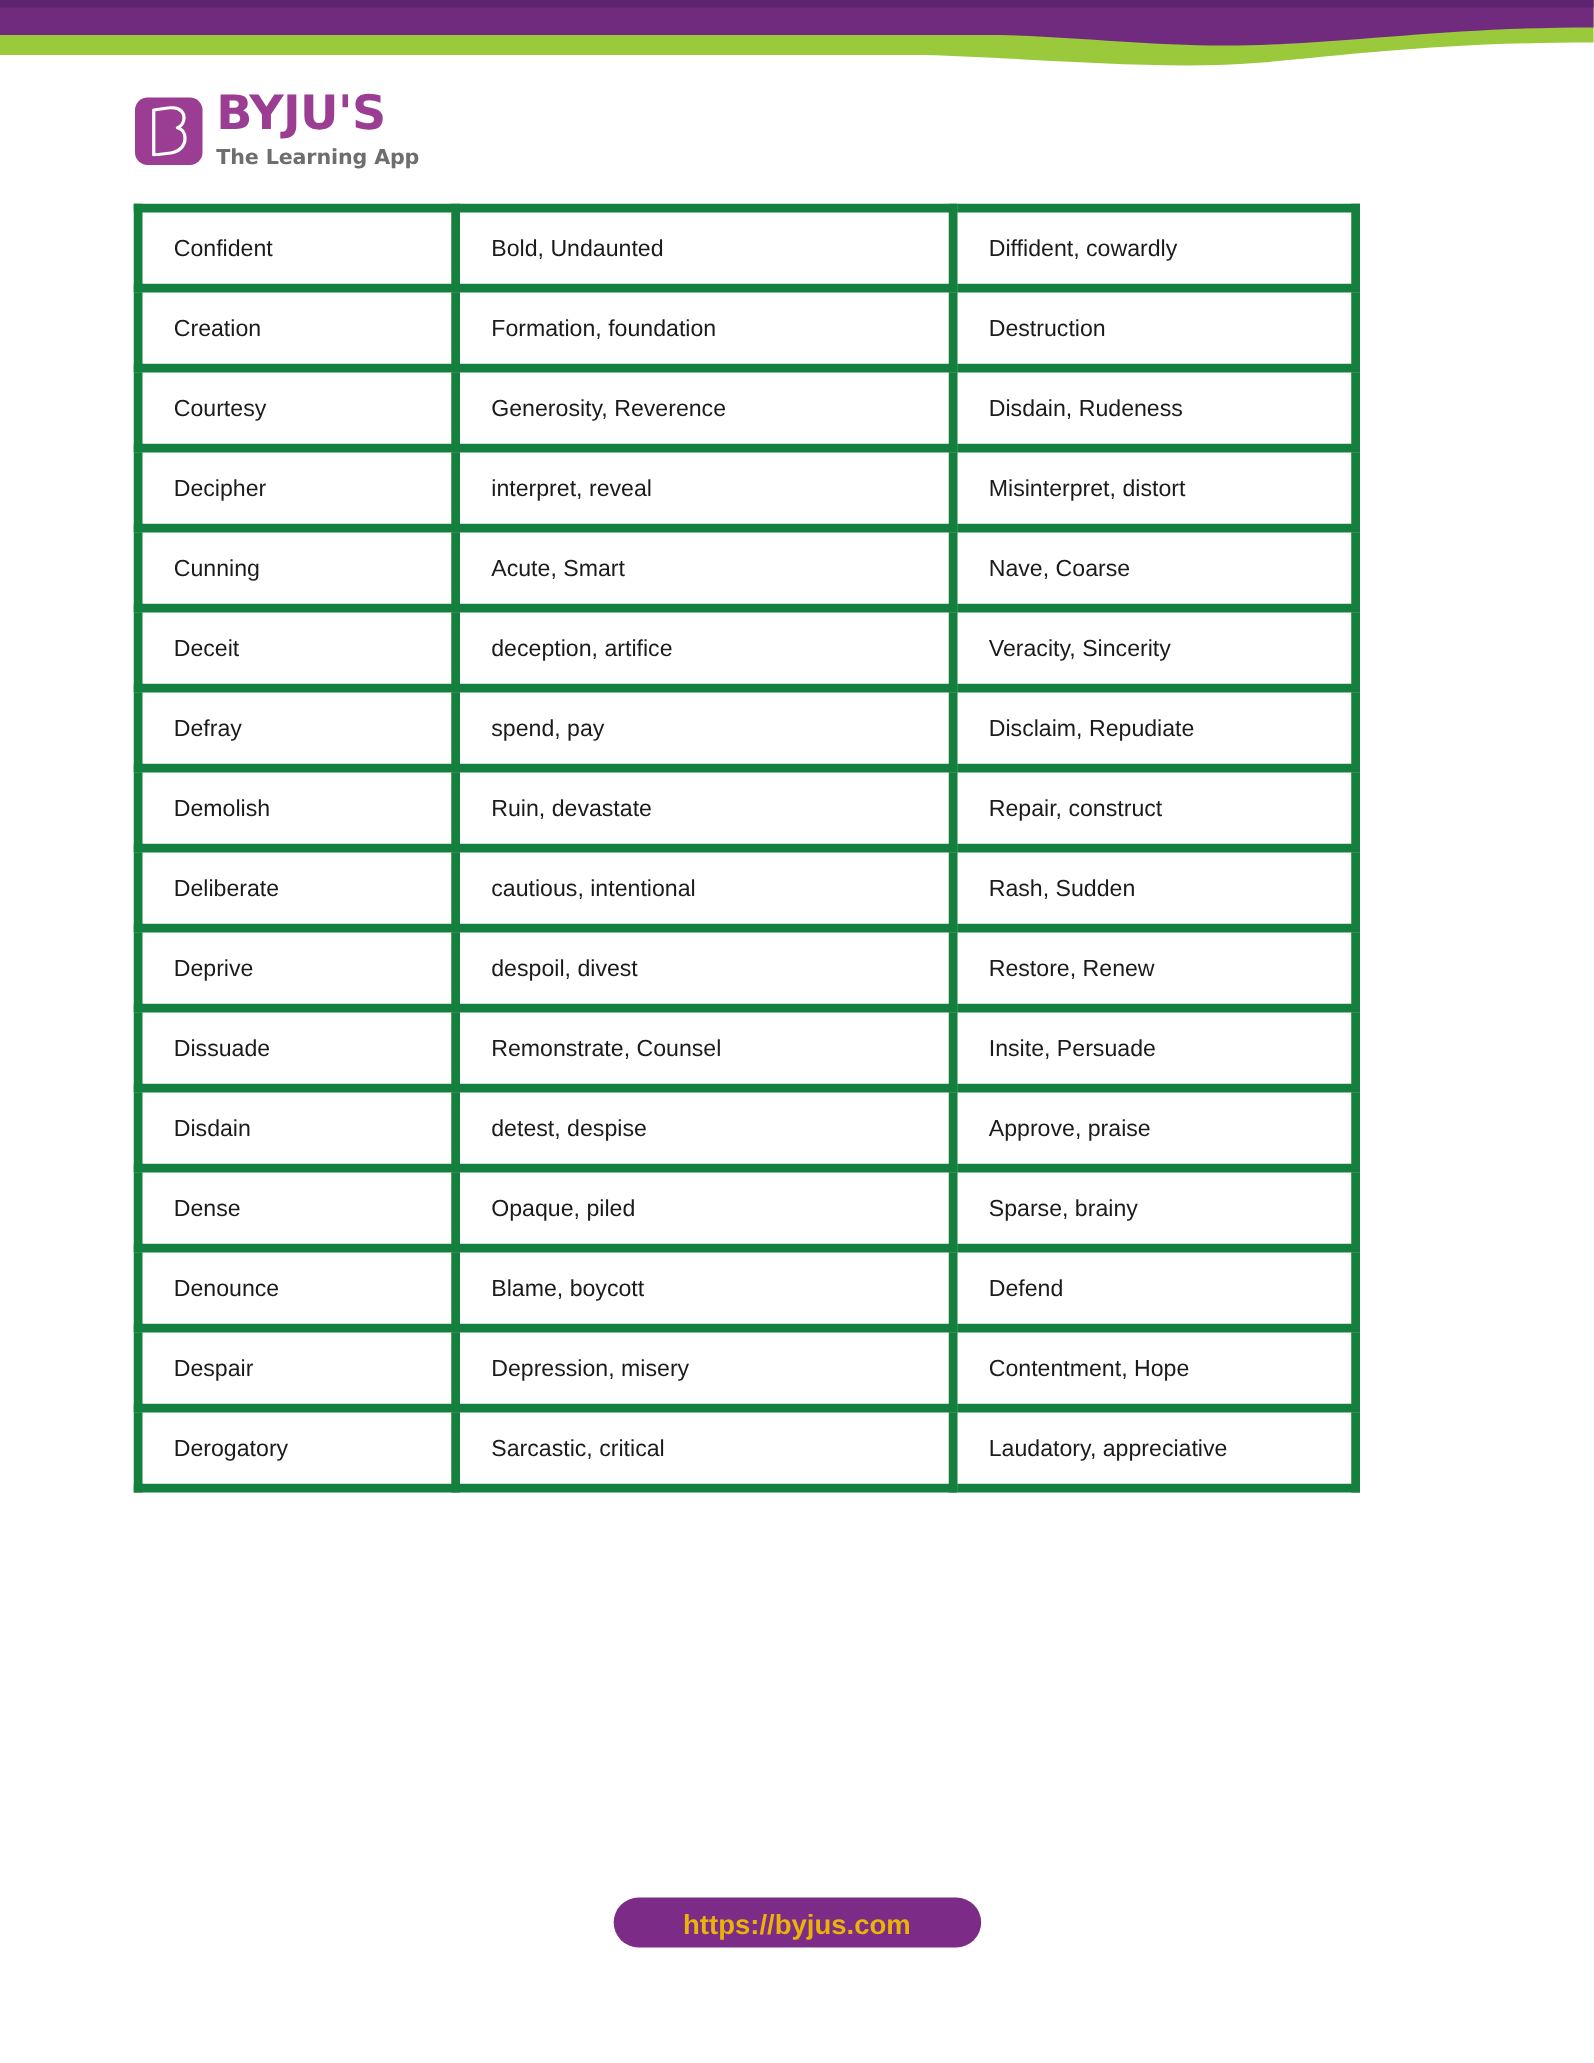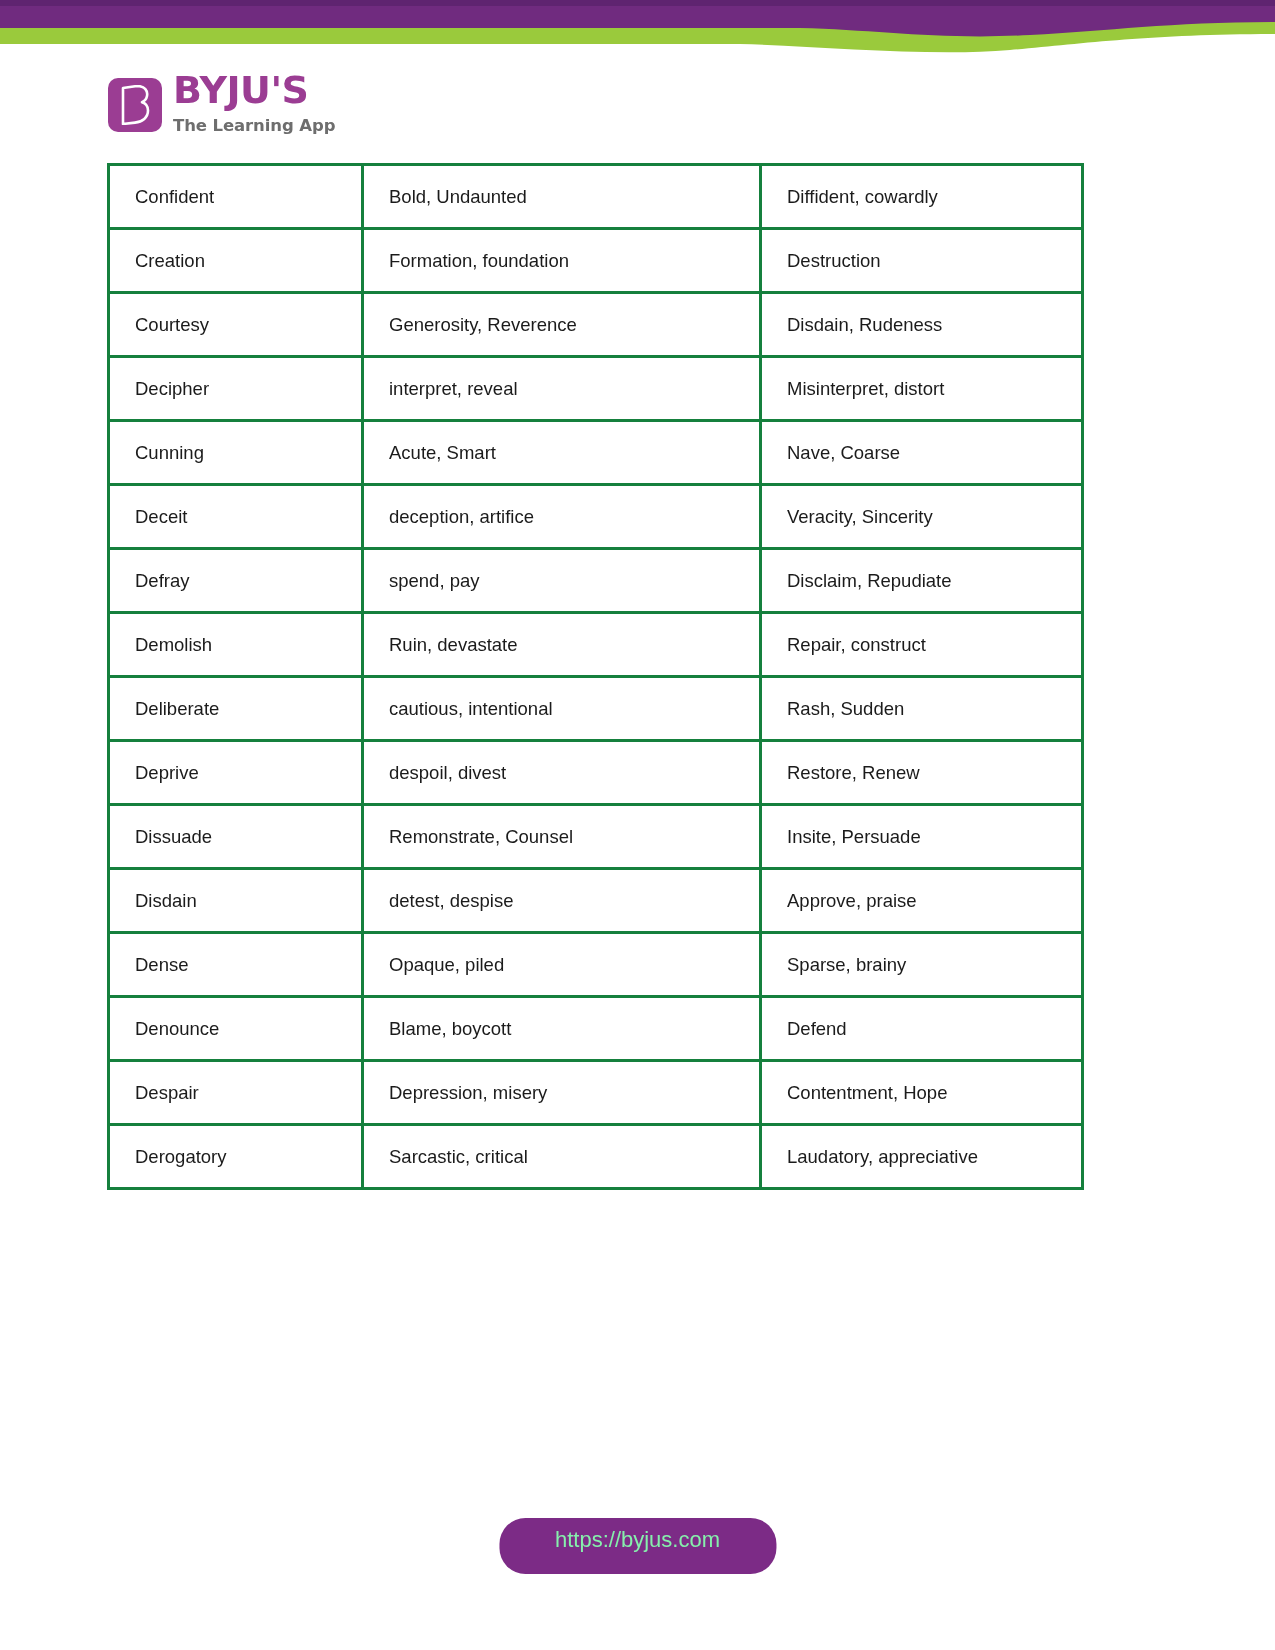--- a/index.html
+++ b/index.html
@@ -89,21 +89,21 @@
     left: 107px;
     top: 163px;
     width: 974px;
   }
   table.vocab-table {
     border-collapse: collapse;
     width: 974px;
     table-layout: fixed;
   }
   table.vocab-table td {
-    border: 3px solid #15803d;
+    border: 7px solid #15803d;
     height: 64px;
     padding: 0 0 0 25px;
     font-size: 18.5px;
     color: #1b1b1b;
     font-family: "Liberation Sans", sans-serif;
     vertical-align: middle;
     font-weight: normal;
     line-height: 24px;
     white-space: nowrap;
     overflow: hidden;
@@ -112,32 +112,33 @@
   table.vocab-table col.c2 { width: 398px; }
   table.vocab-table col.c3 { width: 322px; }
 
   
   .footer-link {
     position: absolute;
     left: 50%;
     transform: translateX(-50%);
     top: 1518px;
     background: #7C2B86;
-    color: #86efac;
+    color: #eab308;
     border-radius: 26px;
     padding: 0 56px;
-    height: 56px;
+    height: 40px;
     line-height: 44px;
     font-size: 22px;
     font-family: "Liberation Sans", sans-serif;
     text-decoration: none;
     display: inline-block;
     white-space: nowrap;
     border: none;
     cursor: pointer;
+    font-weight: bold;
   }
 </style>
 </head>
 <body>
 
 <div class="top-banner">
   <svg viewBox="0 0 1275 60" preserveAspectRatio="none">
     <path d="M0,0 L1275,0 L1275,34 C1150,34 1080,44 1010,50 C930,57 820,46 740,44 L0,44 Z" fill="#9ACA3C"></path>
     <path d="M0,0 L1275,0 L1275,22 C1170,22 1110,31 1030,35 C940,40 880,30 800,28 L0,28 Z" fill="#702B7F"></path>
     <path d="M0,0 L1275,0 L1275,6 L0,6 Z" fill="#5F2470"></path>

